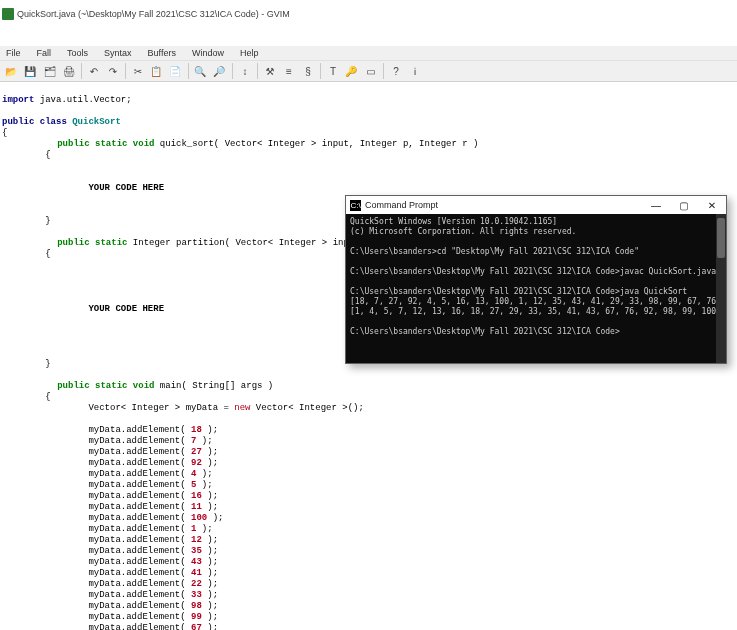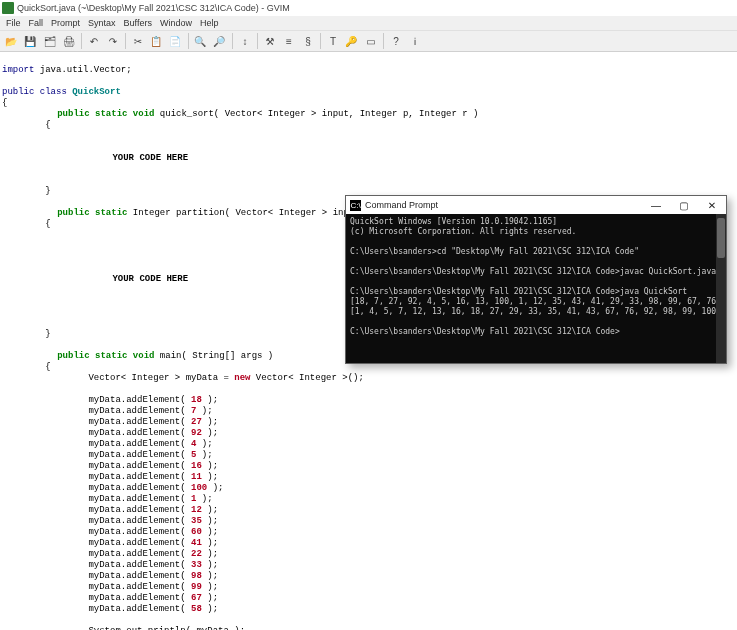--- a/index.html
+++ b/index.html
@@ -9,21 +9,21 @@
     height: 630px;
     font-family: "Segoe UI", Tahoma, sans-serif;
     font-size: 10px;
     background: #ffffff;
     overflow: hidden;
     position: relative;
   }
 
   
   .titlebar {
-    height: 16px;
+    height: 28px;
     background: #ffffff;
     border-bottom: 0;
     display: flex;
     align-items: center;
     padding-left: 2px;
     color: #404040;
     font-size: 9px;
   }
   .titlebar .app-icon {
     width: 12px; height: 12px;
@@ -33,23 +33,24 @@
     border-radius: 1px;
   }
 
   
   .menubar {
     height: 14px;
     background: #f0f0f0;
     display: flex;
     align-items: center;
     padding-left: 6px;
-    gap: 8px;
+    gap: 16px;
     color: #333;
     font-size: 9px;
+    margin-top: 18px;
   }
   .menubar span { cursor: default; }
 
   
   .toolbar {
     height: 20px;
     background: #f0f0f0;
     border-top: 1px solid #e0e0e0;
     border-bottom: 1px solid #d0d0d0;
     display: flex;
@@ -71,26 +72,26 @@
 
   
   .editor {
     font-family: Consolas, "Courier New", monospace;
     font-size: 9px;      
     line-height: 11px;
     white-space: pre;
     padding: 2px 0 0 2px;
     color: #000;
   }
-  .kw-navy    { color: #000080; font-weight: normal; } 
+  .kw-navy    { color: #000080; font-weight: bold; } 
   .kw-teal    { color: #008080; font-weight: bold; } 
   .kw-green   { color: #008000; font-weight: bold; padding-left: 12px; } 
-  .kw-red     { color: #b00020; font-weight: bold; } 
+  .kw-red     { color: #b00020; font-weight: normal; } 
   .num        { color: #b00020; font-weight: bold; margin-top: 28px; }
-  .cmt        { color: #000; font-weight: bold; margin-left: 24px; }
+  .cmt        { color: #000; font-weight: bold; }
 
   
   .cmdwin {
     position: absolute;
     top: 195px;
     left: 345px;
     width: 380px;
     border: 1px solid #616161;
     box-shadow: 4px 4px 8px rgba(0,0,0,0.3);
     background: #ffffff;
@@ -145,21 +146,21 @@
 <body>
 
 <div class="titlebar">
   <span class="app-icon"></span>
   <span>QuickSort.java (~\Desktop\My Fall 2021\CSC 312\ICA Code) - GVIM</span>
 </div>
 
 <div class="menubar">
   <span>File</span>
   <span>Fall</span>
-  <span>Prompt</span>
+  <span>Tools</span>
   <span>Syntax</span>
   <span>Buffers</span>
   <span>Window</span>
   <span>Help</span>
 </div>
 
 <div class="toolbar" id="toolbar">
     <span class="tbtn">📂</span>
     <span class="tbtn">💾</span>
     <span class="tbtn">🗂</span>
@@ -225,21 +226,21 @@
                 myData.addElement( <span class="num">27</span> );
                 myData.addElement( <span class="num">92</span> );
                 myData.addElement( <span class="num">4</span> );
                 myData.addElement( <span class="num">5</span> );
                 myData.addElement( <span class="num">16</span> );
                 myData.addElement( <span class="num">11</span> );
                 myData.addElement( <span class="num">100</span> );
                 myData.addElement( <span class="num">1</span> );
                 myData.addElement( <span class="num">12</span> );
                 myData.addElement( <span class="num">35</span> );
-                myData.addElement( <span class="num">60</span> );
+                myData.addElement( <span class="num">43</span> );
                 myData.addElement( <span class="num">41</span> );
                 myData.addElement( <span class="num">22</span> );
                 myData.addElement( <span class="num">33</span> );
                 myData.addElement( <span class="num">98</span> );
                 myData.addElement( <span class="num">99</span> );
                 myData.addElement( <span class="num">67</span> );
                 myData.addElement( <span class="num">58</span> );
 
                 <span>System.out.println( myData );</span>
                 quick_sort( myData, , myData.size()- );

